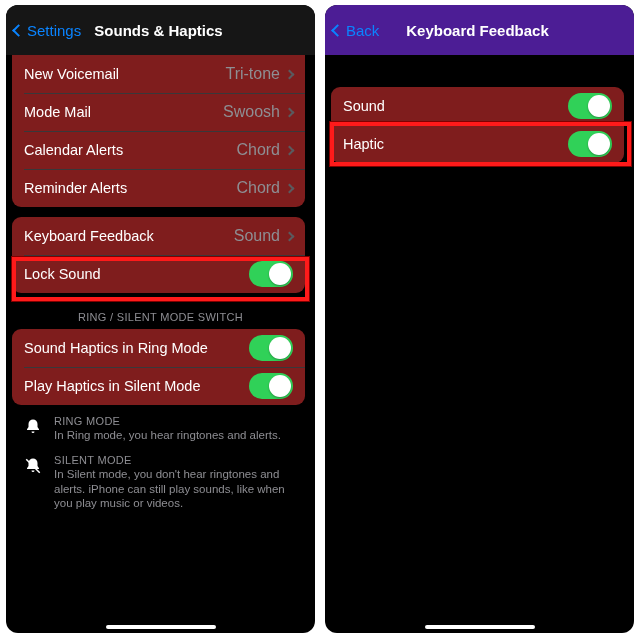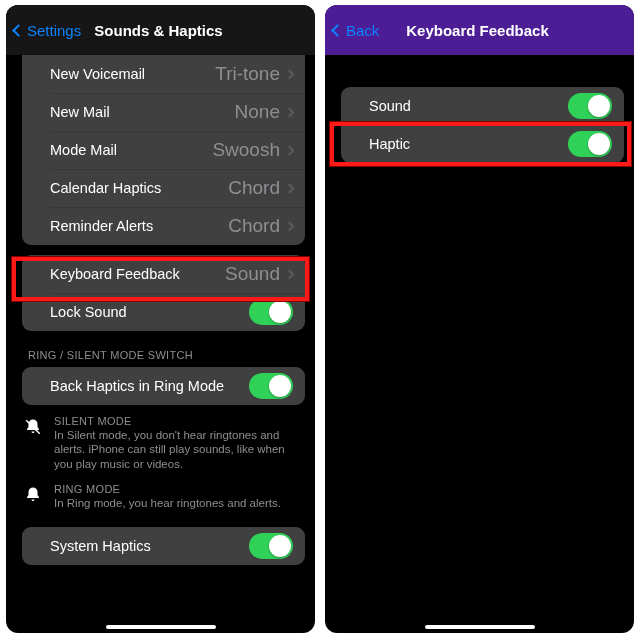--- a/index.html
+++ b/index.html
@@ -49,57 +49,57 @@
   .chev-left {
     display: inline-block;
     width: 9px; height: 9px;
     border-left: 2.5px solid #0a84ff;
     border-bottom: 2.5px solid #0a84ff;
     transform: rotate(45deg);
     margin-right: 4px;
   }
   .content { padding: 0; }
   .group {
-    background: #404040;
+    background: #7f1d1d;
     border-radius: 9px;
-    margin: 10px 10px 0 16px;
+    margin: 10px 10px 0 6px;
     overflow: hidden;
-    padding-left: 16px;
   }
   .phone2 .group { margin-top: 32px; }
   .group.first { margin-top: 0; border-radius: 0 0 9px 9px; }
   .row {
     height: 38px;
     display: flex;
     align-items: center;
     padding: 0 12px;
     position: relative;
   }
   .row + .row::before {
     content: "";
     position: absolute;
     top: 0; left: 12px; right: 0;
     height: 0.5px;
     background: #38383a;
   }
   .row .label { flex: 1; color: #fff; font-size: 14.5px; }
-  .row .value { color: #8e8e93; font-size: 19px; margin-right: 6px; text-align: center; }
+  .row .value { color: #8e8e93; font-size: 16px; margin-right: 6px; text-align: center; }
   .chev-right {
     display: inline-block;
     width: 7px; height: 7px;
     border-top: 2px solid #5a5a5e;
     border-right: 2px solid #5a5a5e;
     transform: rotate(45deg);
   }
   .section-header {
     color: #8e8e93;
     font-size: 11px;
     letter-spacing: 0.3px;
     padding: 18px 22px 4px 22px;
     text-transform: uppercase;
+    text-align: center;
   }
   .switch {
     width: 44px; height: 26px;
     background: #30d158;
     border-radius: 13px;
     position: relative;
     flex-shrink: 0;
   }
   .switch .knob {
     position: absolute;
@@ -161,31 +161,26 @@
 
   <div class="content">
 
     <div class="group first">
       <div class="row">
         <span class="label">New Voicemail</span>
         <span class="value">Tri-tone</span>
         <span class="chev-right"></span>
       </div>
       <div class="row">
-        <span class="label">New Mail</span>
-        <span class="value">None</span>
-        <span class="chev-right"></span>
-      </div>
-      <div class="row">
         <span class="label">Mode Mail</span>
         <span class="value">Swoosh</span>
         <span class="chev-right"></span>
       </div>
       <div class="row">
-        <span class="label">Calendar Haptics</span>
+        <span class="label">Calendar Alerts</span>
         <span class="value">Chord</span>
         <span class="chev-right"></span>
       </div>
       <div class="row">
         <span class="label">Reminder Alerts</span>
         <span class="value">Chord</span>
         <span class="chev-right"></span>
       </div>
     </div>
 
@@ -200,60 +195,58 @@
         <span class="switch">
             <span class="knob"></span>
           </span>
       </div>
     </div>
     <div class="highlight" style="left:6px; top:252px; width:297px; height:44px;"></div>
 
     <div class="section-header">RING / SILENT MODE SWITCH</div>
     <div class="group" style="margin-top:2px;">
       <div class="row">
-        <span class="label">Back Haptics in Ring Mode</span>
-        <span class="switch">
-            <span class="knob"></span>
-          </span>
+        <span class="label">Sound Haptics in Ring Mode</span>
+        <span class="switch">
+            <span class="knob"></span>
+          </span>
+      </div>
+      <div class="row">
+        <span class="label">Play Haptics in Silent Mode</span>
+        <span class="switch">
+            <span class="knob"></span>
+          </span>
+      </div>
+    </div>
+
+    <div class="info-row">
+      <div class="bell">
+        <svg viewBox="0 0 24 24">
+            <path d="M12 2a6 6 0 00-6 6v4l-2 3v1h16v-1l-2-3V8a6 6 0 00-6-6zm-2 16a2 2 0 104 0h-4z"></path>
+          </svg>
+      </div>
+      <div class="txt">
+        <div class="mode">RING MODE</div>
+        <div class="desc">In Ring mode, you hear ringtones and alerts.</div>
       </div>
     </div>
 
     <div class="info-row">
       <div class="bell">
         <svg viewBox="0 0 24 24">
             <path d="M12 2a6 6 0 00-6 6v4l-2 3v1h16v-1l-2-3V8a6 6 0 00-6-6zm-2 16a2 2 0 104 0h-4z"></path>
             <line x1="3" y1="3" x2="21" y2="21" stroke="#fff" stroke-width="2"></line>
           </svg>
       </div>
       <div class="txt">
         <div class="mode">SILENT MODE</div>
         <div class="desc">In Silent mode, you don't hear ringtones and alerts. iPhone can still play sounds, like when you play music or videos.</div>
       </div>
     </div>
 
-    <div class="info-row">
-      <div class="bell">
-        <svg viewBox="0 0 24 24">
-            <path d="M12 2a6 6 0 00-6 6v4l-2 3v1h16v-1l-2-3V8a6 6 0 00-6-6zm-2 16a2 2 0 104 0h-4z"></path>
-          </svg>
-      </div>
-      <div class="txt">
-        <div class="mode">RING MODE</div>
-        <div class="desc">In Ring mode, you hear ringtones and alerts.</div>
-      </div>
-    </div>
-
-    <div class="group" style="margin-top:14px;">
-      <div class="row">
-        <span class="label">System Haptics</span>
-        <span class="switch">
-            <span class="knob"></span>
-          </span>
-      </div>
-    </div>
 
   </div>
   <div class="home-ind"></div>
 </div>
 
 <div class="phone phone2">
   <div class="navbar">
     <div class="nav-back">
       <span class="chev-left"></span>
       <span>Back</span>

